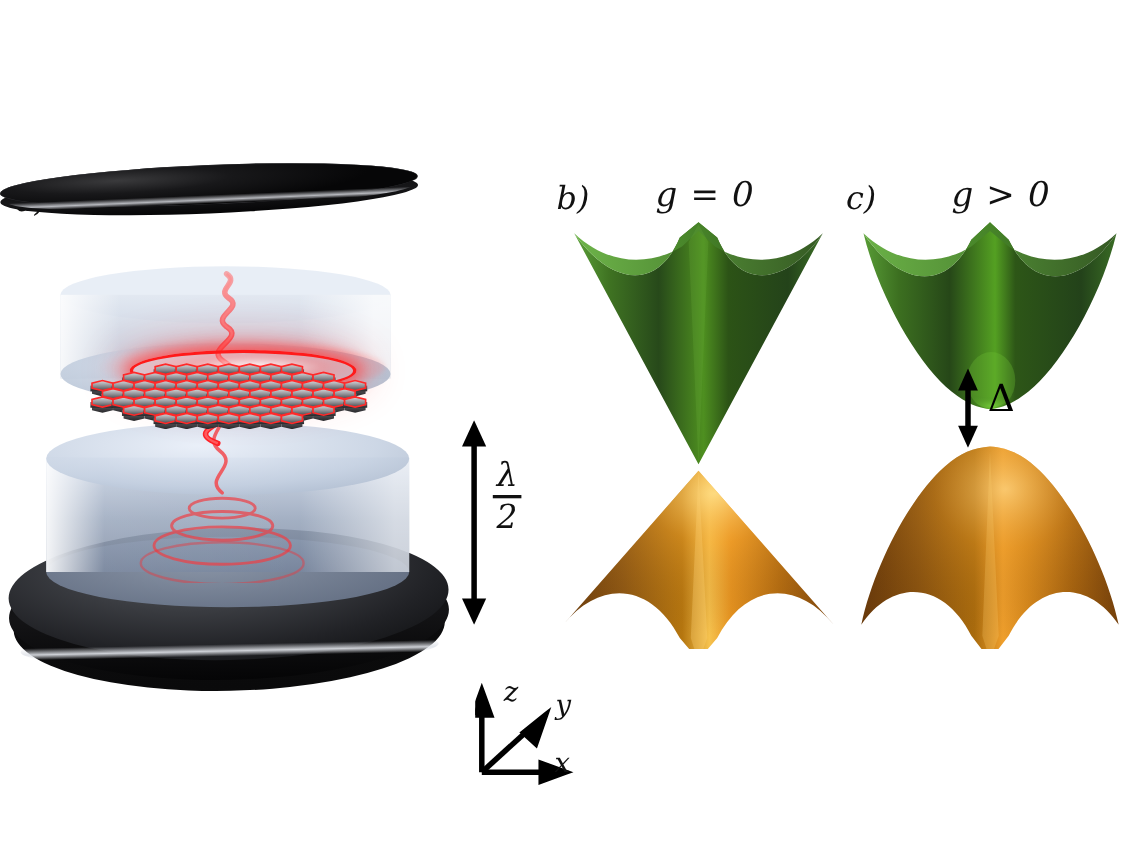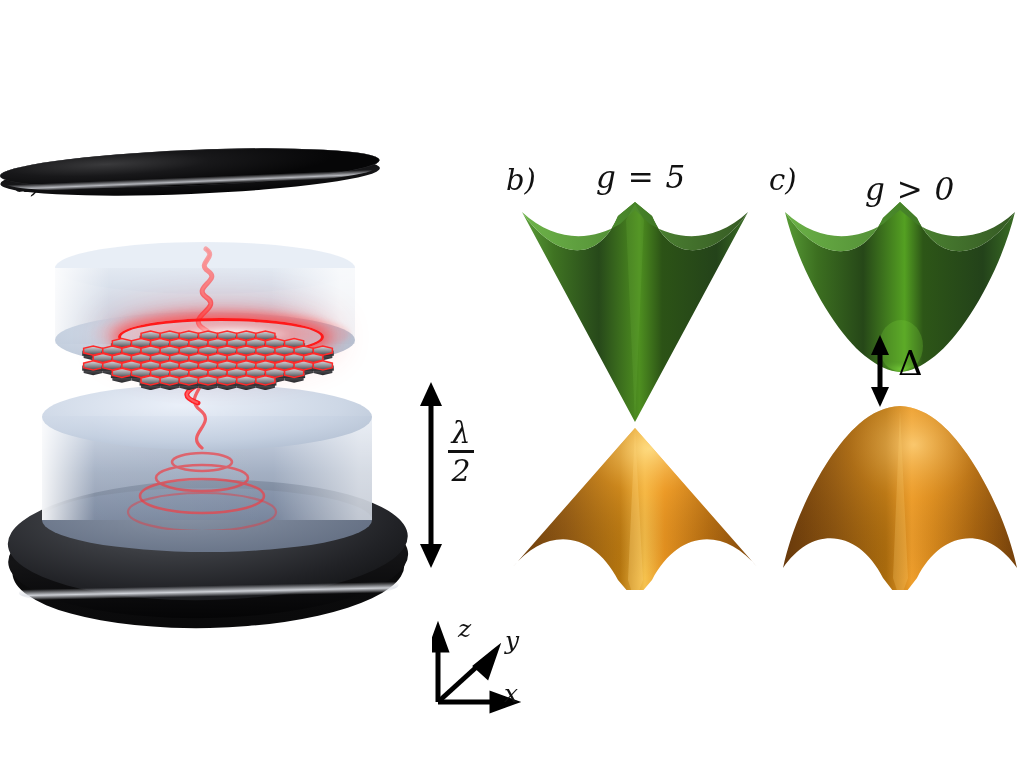--- a/index.html
+++ b/index.html
@@ -485,21 +485,21 @@
         <polygon points="64,32 44,48 55,58"></polygon>
       </g>
     </svg>
     <div class="mathlabel axis-lab" style="left:458px;top:466px;">z</div>
     <div class="mathlabel axis-lab" style="left:505px;top:478px;">y</div>
     <div class="mathlabel axis-lab" style="left:504px;top:531px;">x</div>
   </div>
 
   <div id="panel-b" class="cone-panel">
     <div class="mathlabel panel-letter" style="left:6px;top:6px;">b)</div>
-    <div class="mathlabel cond-label" style="left:96px;top:2px;">g = 5</div>
+    <div class="mathlabel cond-label" style="left:96px;top:2px;">g = 0</div>
 
     <svg class="cone-svg" width="270" height="430" viewBox="0 0 270 430">
       <defs>
         <linearGradient id="grnB" x1="0" y1="0" x2="1" y2="0">
           <stop offset="0%" stop-color="#5ca03a"></stop>
           <stop offset="14%" stop-color="#3f7322"></stop>
           <stop offset="34%" stop-color="#27491a"></stop>
           <stop offset="52%" stop-color="#4e8f20"></stop>
           <stop offset="62%" stop-color="#2c5316"></stop>
           <stop offset="86%" stop-color="#24431a"></stop>
@@ -549,21 +549,21 @@
                  Z" fill="url(#orgB)"></path>
         <path d="M135 268 L 12 408 C 46 366 92 370 118 420 L135 440 L152 420
                  C 178 370 224 366 258 408 Z" fill="url(#orgBhl)"></path>
         <path d="M135 268 L 128 420 L 135 442 L 143 420 Z" fill="#ffd477" opacity="0.30"></path>
       </g>
     </svg>
   </div>
 
   <div id="panel-c" class="cone-panel">
     <div class="mathlabel panel-letter" style="left:4px;top:6px;">c)</div>
-    <div class="mathlabel cond-label" style="left:100px;top:14px;">g &gt; 0</div>
+    <div class="mathlabel cond-label" style="left:100px;top:2px;">g &gt; 0</div>
 
     <svg class="cone-svg" width="270" height="430" viewBox="0 0 270 430">
       <defs>
         <linearGradient id="grnC" x1="0" y1="0" x2="1" y2="0">
           <stop offset="0%" stop-color="#589c36"></stop>
           <stop offset="14%" stop-color="#3c6f20"></stop>
           <stop offset="34%" stop-color="#264718"></stop>
           <stop offset="52%" stop-color="#54a022"></stop>
           <stop offset="60%" stop-color="#2d5617"></stop>
           <stop offset="86%" stop-color="#23421a"></stop>

